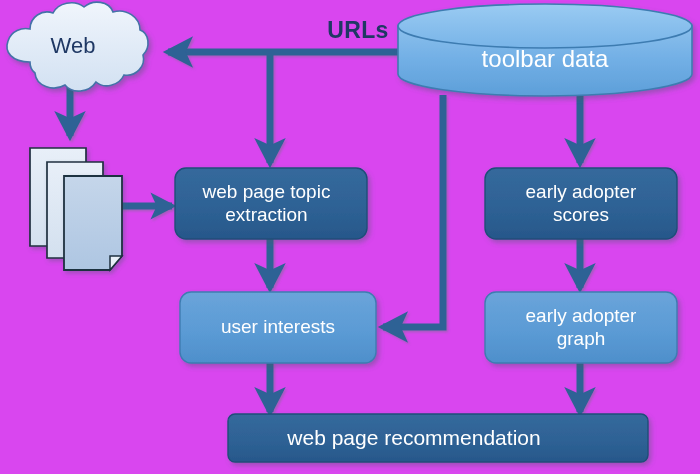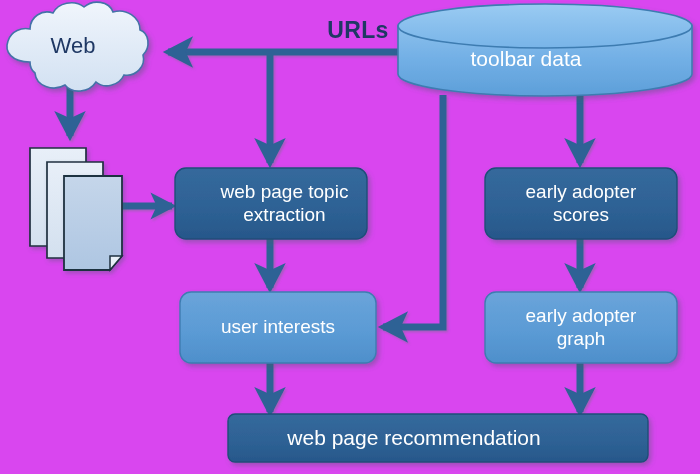--- a/index.html
+++ b/index.html
@@ -190,23 +190,23 @@
 
     <g filter="url(#softShadow)">
       <rect x="228" y="414" width="420" height="48" rx="7" ry="7" fill="url(#gradDark)" stroke="#1F4E79" stroke-width="1.4"></rect>
     </g>
   </svg>
 
   <div class="cloud-text" style="left:8px; top:26px; width:130px; height:40px;">Web</div>
 
   <div class="urls-text" style="left:316px; top:13px; width:84px; height:34px;text-align:center;">URLs</div>
 
-  <div class="node-text" style="left:401px; top:44px; width:250px; height:30px; font-size:21px;">toolbar data</div>
-
-  <div class="node-text" style="left:189px; top:168px; width:159px; height:71px;padding-left:16px;">web page topic
+  <div class="node-text" style="left:420px; top:44px; width:250px; height:30px; font-size:24px;">toolbar data</div>
+
+  <div class="node-text" style="left:171px; top:168px; width:159px; height:71px;padding-left:16px;">web page topic
 extraction</div>
 
   <div class="node-text" style="left:485px; top:168px; width:192px; height:71px;">early adopter
 scores</div>
 
   <div class="node-text" style="left:180px; top:292px; width:196px; height:71px;border-radius:24px;">user interests</div>
 
   <div class="node-text" style="left:485px; top:292px; width:192px; height:71px;">early adopter
 graph</div>
 

